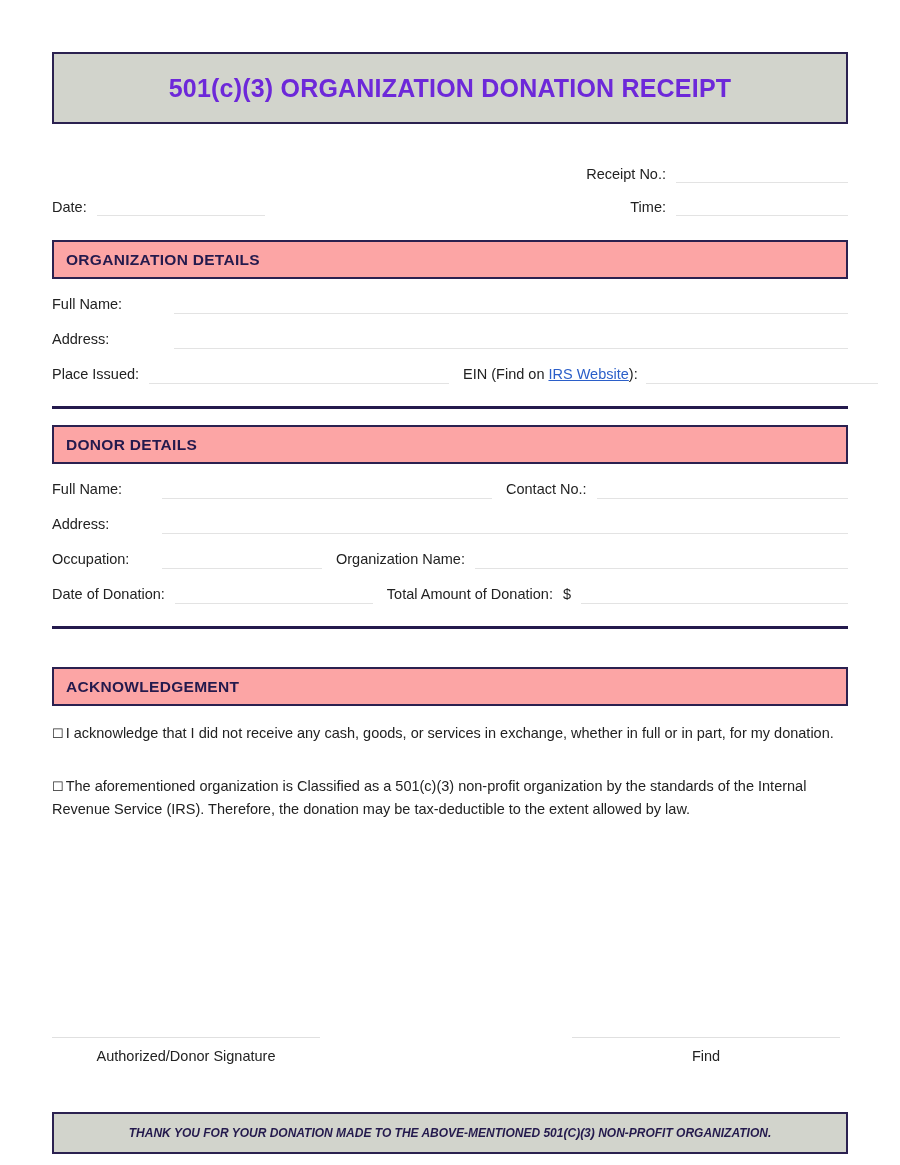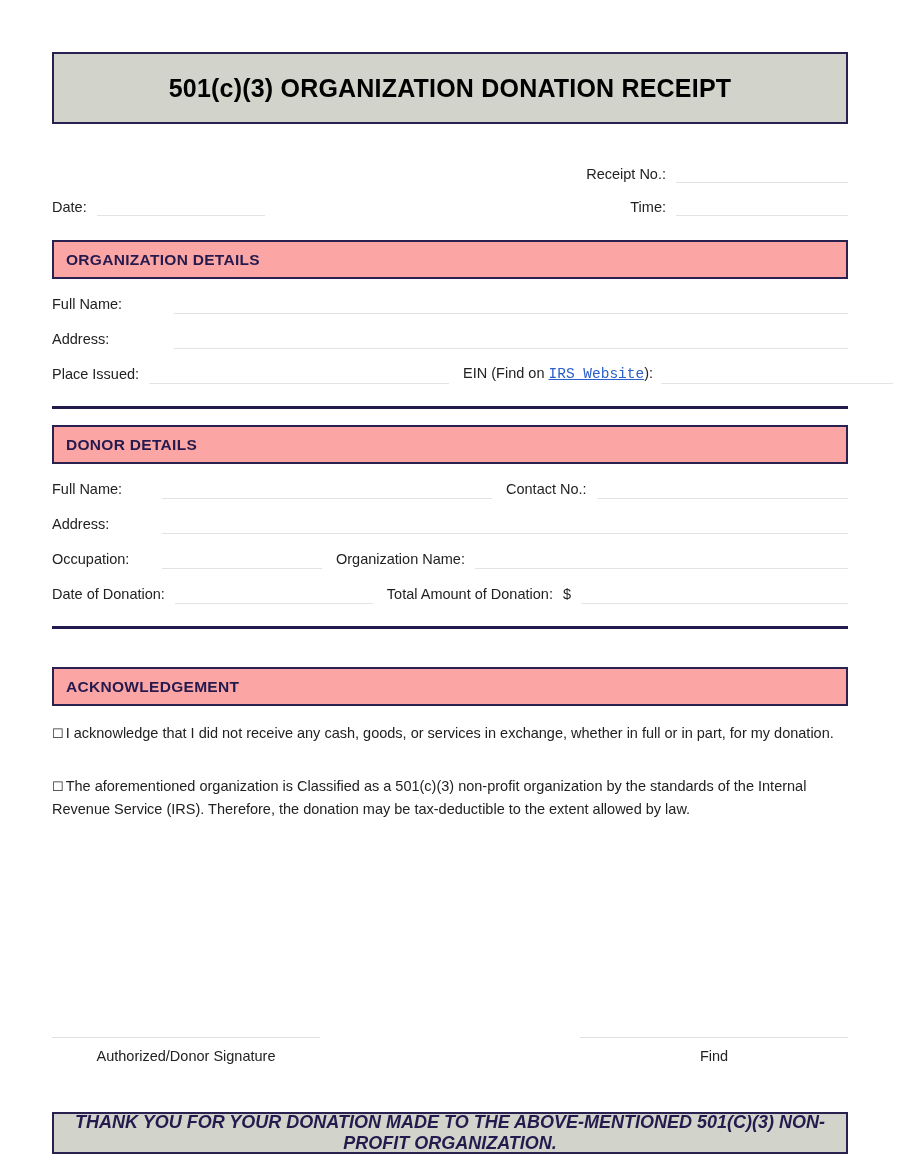--- a/index.html
+++ b/index.html
@@ -30,21 +30,21 @@
     height: 68px;
     background: #d2d4cc;
     border: 2px solid #2b2150;
     display: flex;
     align-items: center;
     justify-content: center;
   }
   .title-text {
     font-size: 25px;
     font-weight: bold;
-    color: #000000;
+    color: #6d28d9;
     letter-spacing: 0.2px;
     text-align: center;
   }
 
   
   .meta-block {
     margin-top: 26px;
   }
   .meta-row {
     display: flex;
@@ -105,21 +105,20 @@
   .rule-flex { flex: 1; border-bottom: 1px solid #e3e3e3; height: 18px; margin-left: 10px; }
   .rule-fixed-300 { width: 300px; flex: none; border-bottom: 1px solid #e3e3e3; height: 18px; margin-left: 10px; }
   .rule-fixed-330 { width: 330px; flex: none; border-bottom: 1px solid #e3e3e3; height: 18px; margin-left: 10px; }
   .rule-fixed-160 { width: 160px; flex: none; border-bottom: 1px solid #e3e3e3; height: 18px; margin-left: 10px; }
   .rule-fixed-198 { width: 198px; flex: none; border-bottom: 1px solid #e3e3e3; height: 18px; margin-left: 10px; }
   .rule-fixed-232 { width: 232px; flex: none; border-bottom: 1px solid #e3e3e3; height: 18px; margin-left: 8px; }
 
   .link {
     color: #2b5fc9;
     text-decoration: underline;
-    font-family: Liberation Mono, monospace;
   }
 
   
   .divider {
     height: 3px;
     background: #241a4d;
   }
 
   
   .ack-para {
@@ -130,21 +129,21 @@
   }
   .checkbox-glyph {
     font-size: 13px;
     margin-right: 2px;
   }
 
   
   .sig-block {
     position: absolute;
     left: 52px;
-    right: 52px;
+    right: 60px;
     top: 985px;
     display: flex;
     justify-content: space-between;
   }
   .sig-col { width: 268px; }
   .sig-line {
     border-top: 1px solid #e0e0e0;
     height: 1px;
   }
   .sig-caption {
@@ -162,21 +161,21 @@
     top: 1060px;
     height: 42px;
     background: #d2d4cc;
     border: 2px solid #2b2150;
     display: flex;
     align-items: center;
     justify-content: center;
     box-sizing: border-box;
   }
   .thanks-text {
-    font-size: 18px;
+    font-size: 12px;
     font-weight: bold;
     font-style: italic;
     color: #241a4d;
     text-align: center;
   }
 </style>
 </head>
 <body>
 
 <div class="page">

